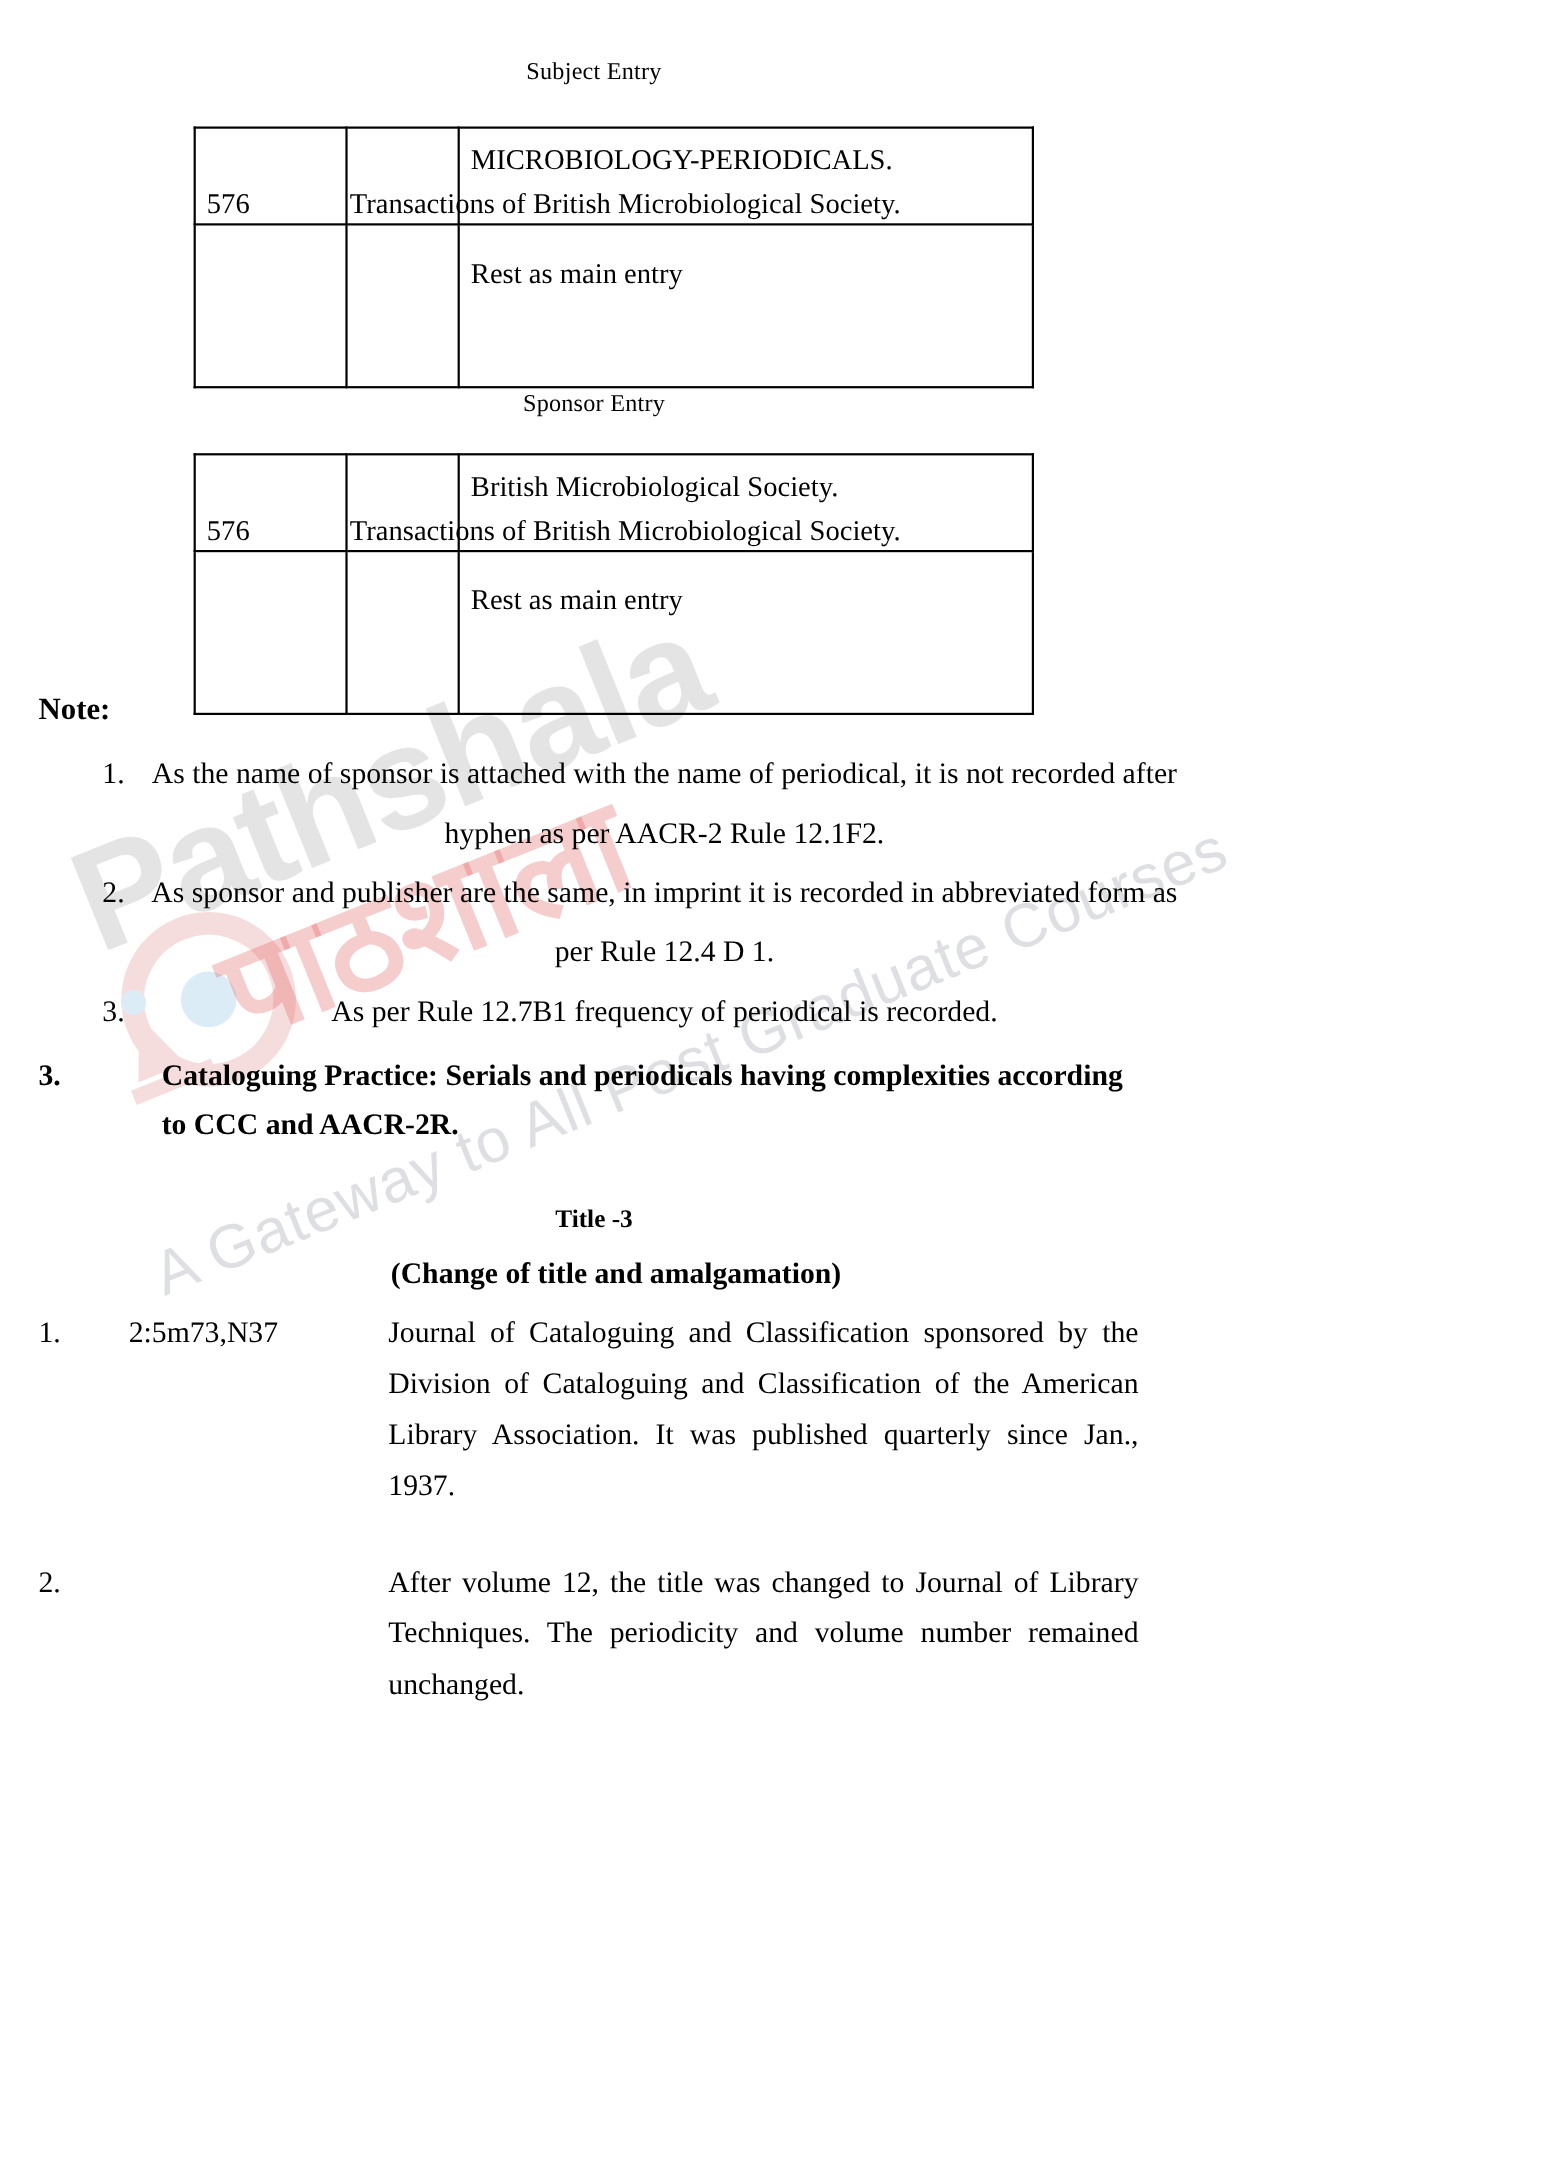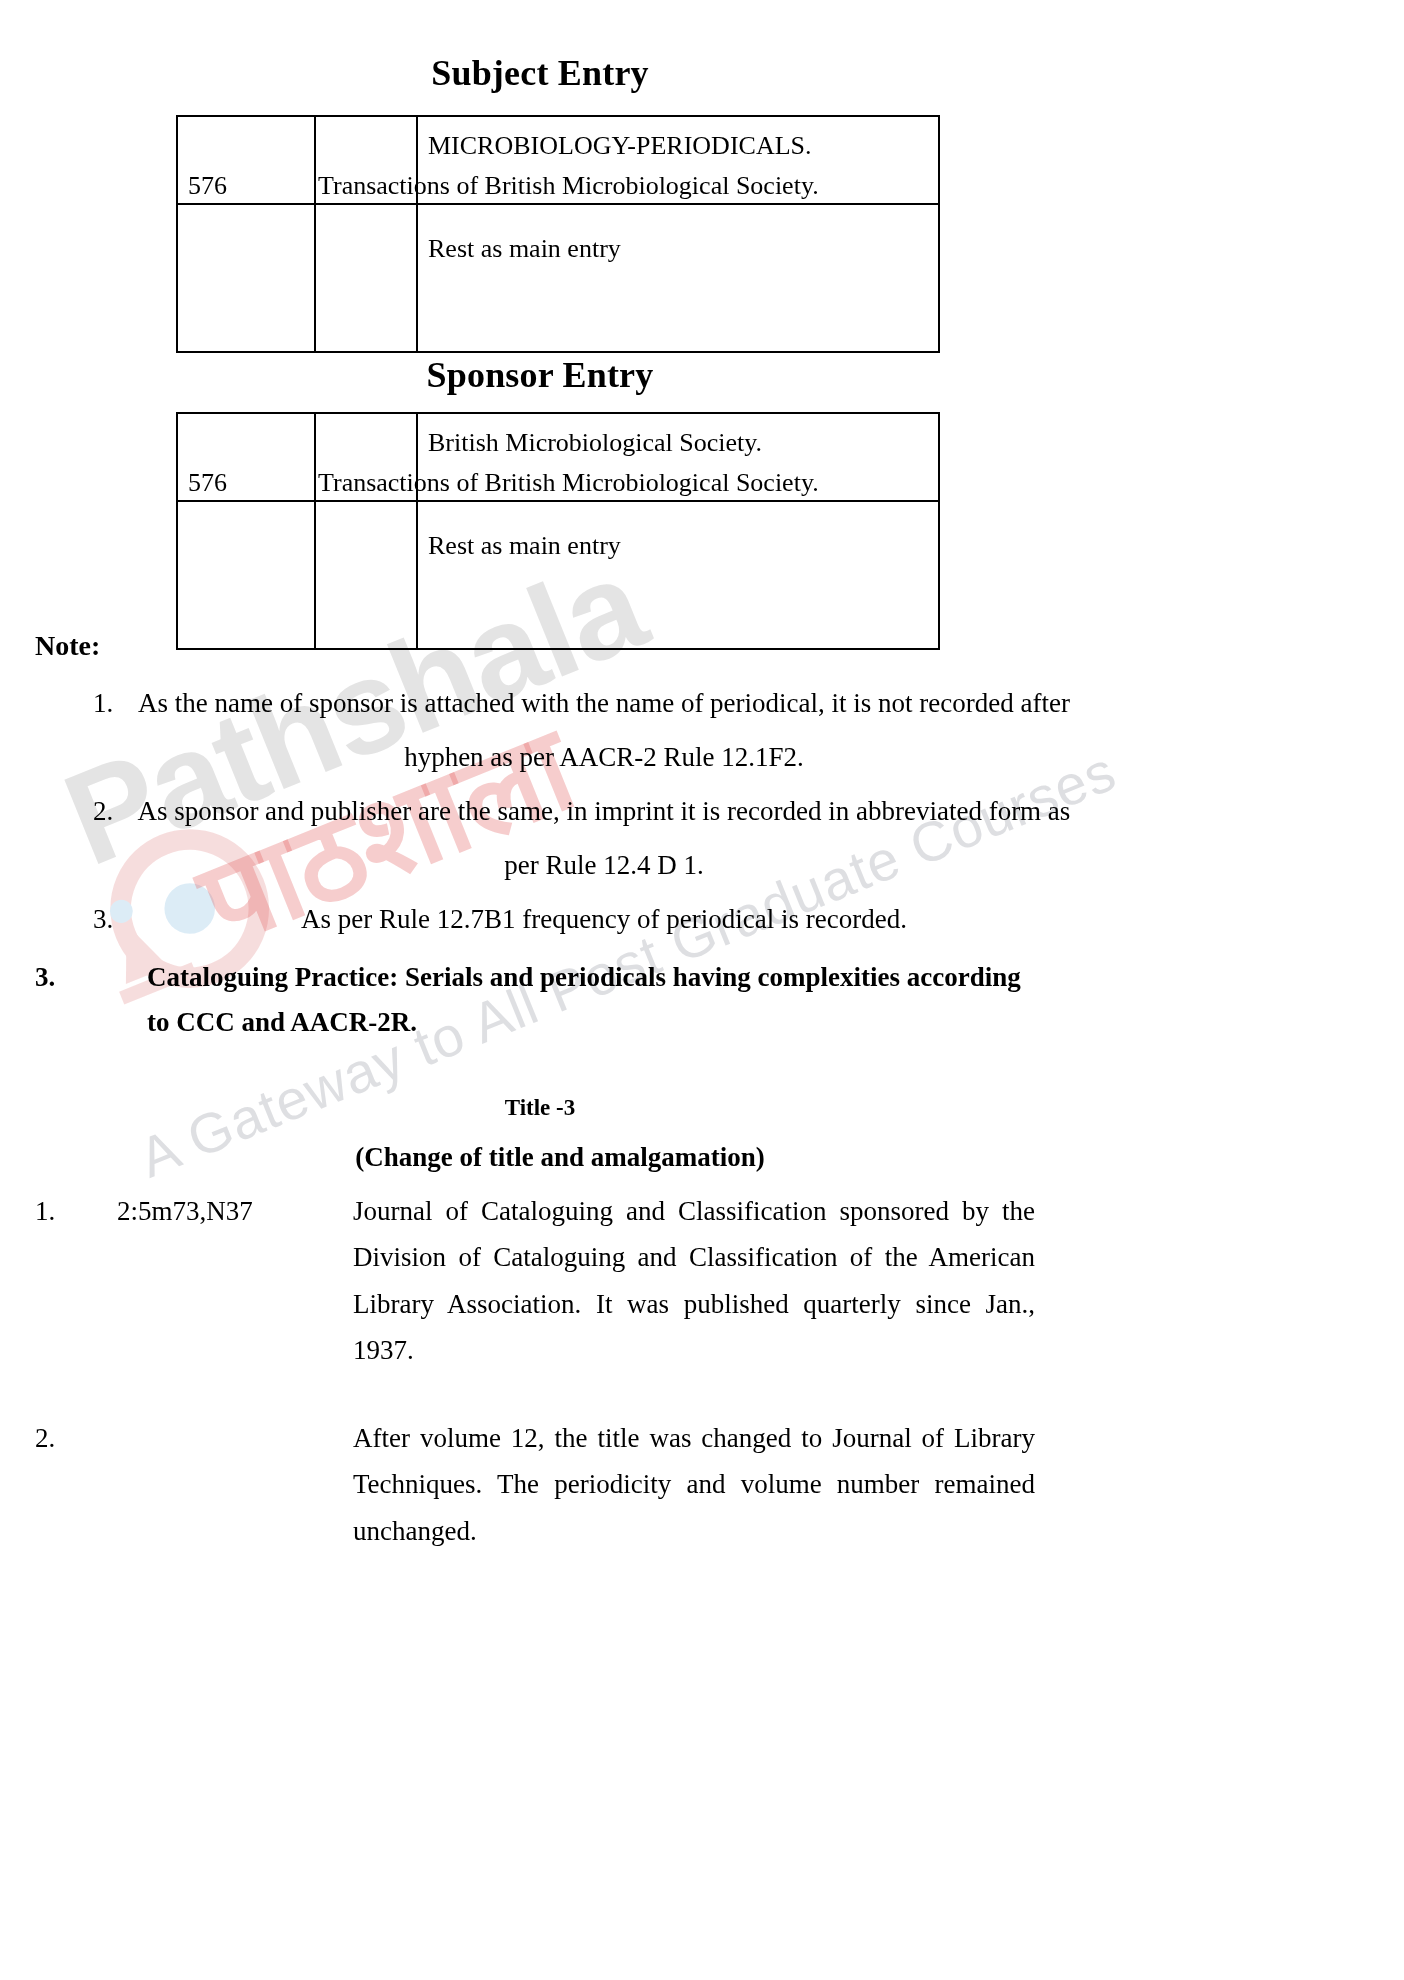--- a/index.html
+++ b/index.html
@@ -71,22 +71,22 @@
   }
 
   
   .content {
     position: relative;
     z-index: 2;
   }
 
   .section-title {
     text-align: center;
-    font-weight: bold;
-    font-size: 36px;
+    font-weight: normal;
+    font-size: 22px;
     letter-spacing: 0.2px;
   }
   #subject-entry-title { position: absolute; left: 0; top: 52px; width: 1080px; }
   #sponsor-entry-title { position: absolute; left: 0; top: 354px; width: 1080px; }
 
   table.entry-table {
     position: absolute;
     border-collapse: collapse;
     table-layout: fixed;
     width: 756px;

